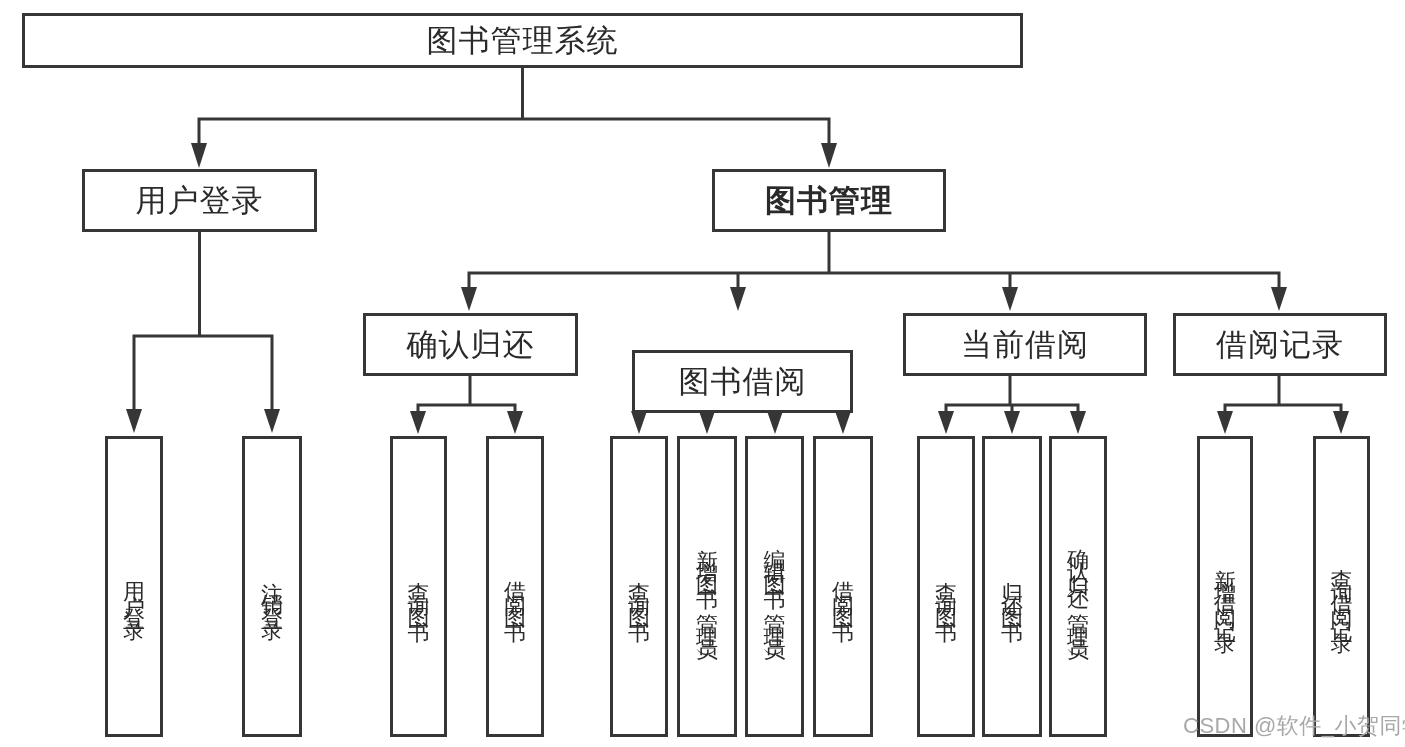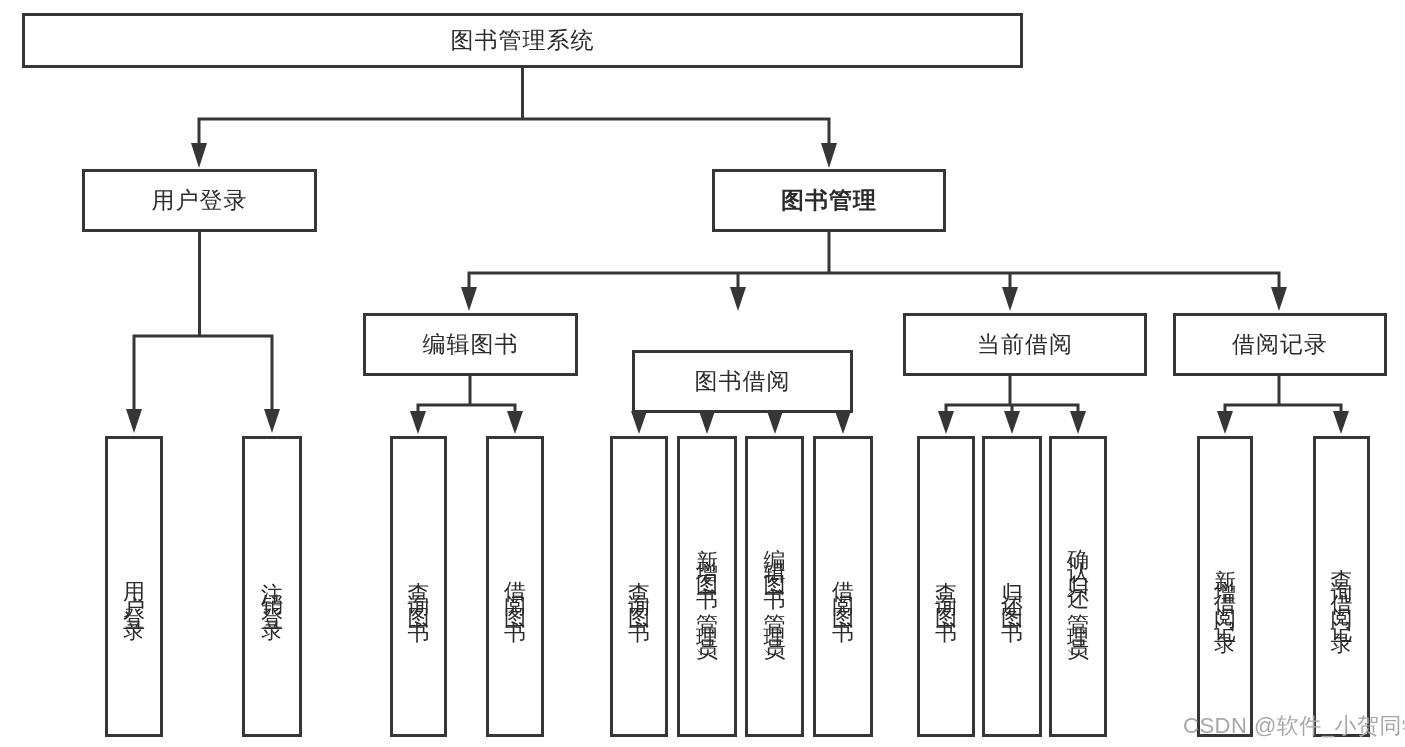--- a/index.html
+++ b/index.html
@@ -21,21 +21,21 @@
   .box{
     position:absolute;
     box-sizing:border-box;
     border:3px solid var(--line);
     background:var(--bg);
     display:flex;
     align-items:center;
     justify-content:center;
     text-align:center;
   }
-  .hbox{font-size:23px;letter-spacing:1px;}
+  .hbox{font-size:31px;letter-spacing:1px;}
   .leaf{
     writing-mode:vertical-lr;
     text-orientation:mixed;
     font-size:22px;
     line-height:1;
     letter-spacing:13px;
     padding-top:6px;
   }
   #watermark{
     position:absolute;
@@ -90,21 +90,21 @@
       <polygon points="1217,411 1233,411 1225,434"></polygon>
       <polygon points="1333,411 1349,411 1341,434"></polygon>
     </g>
   </svg>
 
   <div class="box hbox" style="left:22px;top:13px;width:1001px;height:55px;">图书管理系统</div>
 
   <div class="box hbox" style="left:82px;top:169px;width:235px;height:63px;">用户登录</div>
   <div class="box hbox" style="left:712px;top:169px;width:234px;height:63px;font-weight:bold;">图书管理</div>
 
-  <div class="box hbox" style="left:363px;top:313px;width:215px;height:63px;">编辑图书</div>
+  <div class="box hbox" style="left:363px;top:313px;width:215px;height:63px;">确认归还</div>
   <div class="box hbox" style="left:632px;top:313px;width:221px;height:63px;margin-top:37px;">图书借阅</div>
   <div class="box hbox" style="left:903px;top:313px;width:244px;height:63px;">当前借阅</div>
   <div class="box hbox" style="left:1173px;top:313px;width:214px;height:63px;">借阅记录</div>
 
   <div class="box leaf" style="left:105px;top:436px;width:58px;height:301px;">用户登录</div>
   <div class="box leaf" style="left:242px;top:436px;width:60px;height:301px;">注销登录</div>
   <div class="box leaf" style="left:390px;top:436px;width:57px;height:301px;">查询图书</div>
   <div class="box leaf" style="left:486px;top:436px;width:58px;height:301px;">借阅图书</div>
   <div class="box leaf" style="left:610px;top:436px;width:58px;height:301px;">查询图书</div>
   <div class="box leaf" style="left:677px;top:436px;width:60px;height:301px;">新增图书（管理员）</div>

